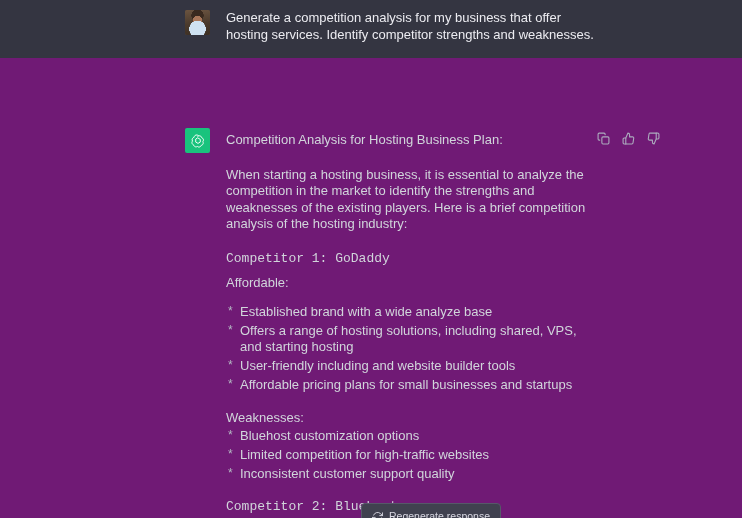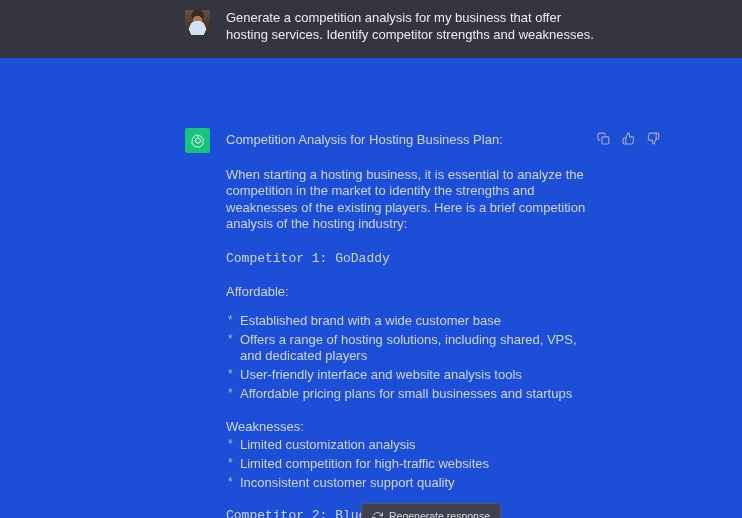--- a/index.html
+++ b/index.html
@@ -25,21 +25,21 @@
   .msg {
     position: relative;
     width: 100%;
     box-sizing: border-box;
   }
   .msg-user {
     background: #343541;
     height: 58px;
   }
   .msg-assistant {
-    background: #1d4ed8;
+    background: #701a75;
     min-height: 460px;
   }
 
   
   .avatar {
     position: absolute;
     left: 185px;
     width: 25px;
     height: 25px;
     border-radius: 2px;
@@ -78,21 +78,21 @@
   }
   .content-user {
     top: 10px;
     color: #ececf1;
   }
   .content-assistant { top: 74px; }
 
   .para {
     margin: 0 0 0 0;
   }
-  .para + .para { margin-top: 17px; }
+  .para + .para { margin-top: 8px; }
 
   
   .a-heading { margin-bottom: 18px; }
   .a-intro   { margin-bottom: 18px; }
   .a-sub     { margin-bottom: 0px; font-family: Liberation Mono, monospace; }
   .a-sub2    { margin-bottom: 12px; }
   .a-label   { margin-bottom: 2px; }
 
   ul.bullets {
     list-style: none;
@@ -209,30 +209,30 @@
     <div class="content content-assistant">
 
       <div class="para a-heading">Competition Analysis for Hosting Business Plan:</div>
 
       <div class="para a-intro">When starting a hosting business, it is essential to analyze the competition in the market to identify the strengths and weaknesses of the existing players. Here is a brief competition analysis of the hosting industry:</div>
 
       <div class="para a-sub">Competitor 1: GoDaddy</div>
       <div class="para a-sub2">Affordable:</div>
 
       <ul class="bullets">
-        <li>Established brand with a wide customer base</li>
-        <li>Offers a range of hosting solutions, including shared, VPS, and dedicated players</li>
-        <li>User-friendly interface and website analysis tools</li>
+        <li>Established brand with a wide analyze base</li>
+        <li>Offers a range of hosting solutions, including shared, VPS, and starting hosting</li>
+        <li>User-friendly including and website builder tools</li>
         <li>Affordable pricing plans for small businesses and startups</li>
       </ul>
 
       <div class="para a-label">Weaknesses:</div>
 
       <ul class="bullets">
-        <li>Limited customization analysis</li>
+        <li>Bluehost customization options</li>
         <li>Limited competition for high-traffic websites</li>
         <li>Inconsistent customer support quality</li>
       </ul>
 
       <div class="para a-sub">Competitor 2: Bluehost</div>
       <div class="para a-sub2">Strengths:</div>
 
     </div>
   </div>
 

